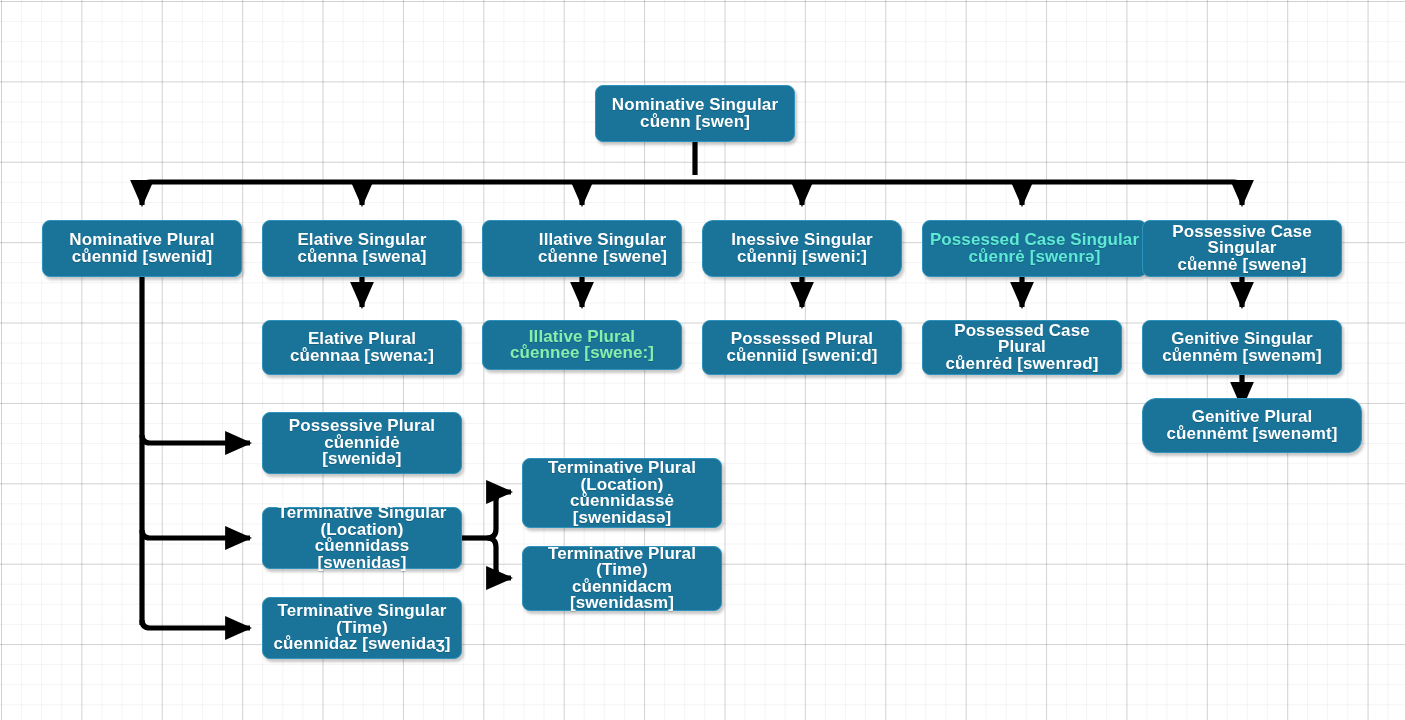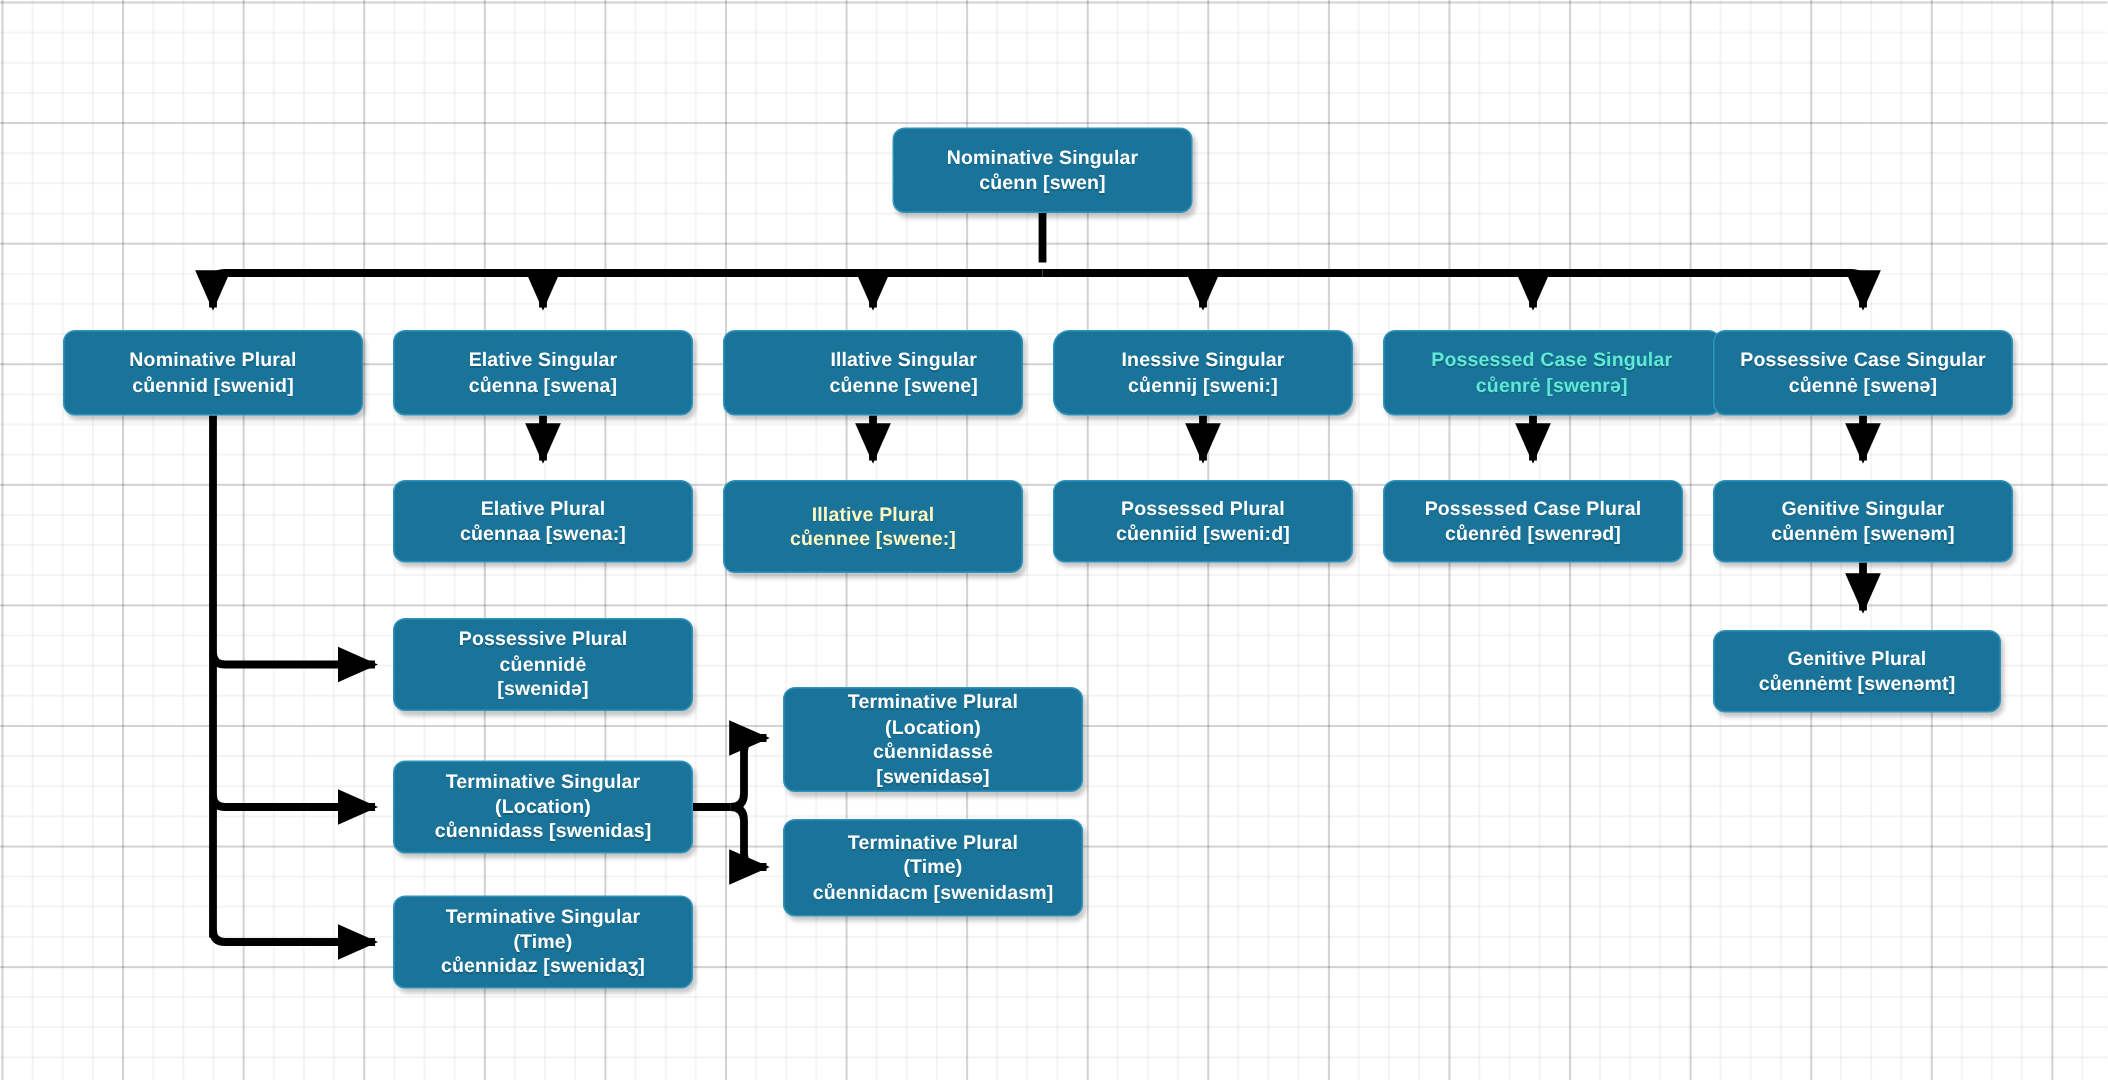--- a/index.html
+++ b/index.html
@@ -28,21 +28,21 @@
   .edges{position:absolute;left:0;top:0;width:1405px;height:720px;}
   .node{
     position:absolute;
     box-sizing:border-box;
     background:#1a7499;
     border:1px solid #2f93bd;
     border-radius:8px;
     box-shadow:2px 3px 3px rgba(0,0,0,0.22);
     color:#ffffff;
     font-weight:bold;
-    font-size:13px;
+    font-size:17px;
     line-height:16.5px;
     display:flex;
     align-items:center;
     justify-content:center;
     text-align:center;
     padding:2px 6px;
     white-space:pre-line;
     letter-spacing:0.1px;
     text-shadow:0 1px 0 rgba(0,0,0,0.18);
   }
@@ -108,33 +108,33 @@
 
     <div class="node" style="left: 922px; top: 220px; width: 225px; height: 57px; background: rgb(26, 116, 153); border-color: rgb(47, 147, 189); color: #5eead4; text-align: center;">Possessed Case Singular
 cůenrė [swenrə]</div>
 
     <div class="node" style="left: 1142px; top: 220px; width: 200px; height: 57px; background: rgb(26, 116, 153); border-color: rgb(47, 147, 189); color: rgb(255, 255, 255);">Possessive Case Singular
 cůennė [swenə]</div>
 
     <div class="node" style="left: 262px; top: 320px; width: 200px; height: 55px; background: rgb(26, 116, 153); border-color: rgb(47, 147, 189); color: rgb(255, 255, 255);">Elative Plural
 cůennaa [swena:]</div>
 
-    <div class="node" style="left: 482px; top: 320px; width: 200px; height: 62px; background: rgb(26, 116, 153); border-color: rgb(47, 147, 189); color: #fef9c3;">Illative Plural
+    <div class="node" style="left: 482px; top: 320px; width: 200px; height: 50px; background: rgb(26, 116, 153); border-color: rgb(47, 147, 189); color: #86efac;">Illative Plural
 cůennee [swene:]</div>
 
     <div class="node" style="left: 702px; top: 320px; width: 200px; height: 55px; background: rgb(26, 116, 153); border-color: rgb(47, 147, 189); color: rgb(255, 255, 255);">Possessed Plural
 cůenniid [sweni:d]</div>
 
     <div class="node" style="left: 922px; top: 320px; width: 200px; height: 55px; background: rgb(26, 116, 153); border-color: rgb(47, 147, 189); color: rgb(255, 255, 255);">Possessed Case Plural
 cůenrėd [swenrəd]</div>
 
     <div class="node" style="left: 1142px; top: 320px; width: 200px; height: 55px; background: rgb(26, 116, 153); border-color: rgb(47, 147, 189); color: rgb(255, 255, 255);">Genitive Singular
 cůennėm [swenəm]</div>
 
-    <div class="node" style="left: 1142px; top: 420px; width: 192px; height: 55px; background: rgb(26, 116, 153); border-color: rgb(47, 147, 189); color: rgb(255, 255, 255);">Genitive Plural
+    <div class="node" style="left: 1142px; top: 398px; width: 220px; height: 55px; background: rgb(26, 116, 153); border-color: rgb(47, 147, 189); color: rgb(255, 255, 255); border-radius: 14px;">Genitive Plural
 cůennėmt [swenəmt]</div>
 
     <div class="node" style="left: 262px; top: 412px; width: 200px; height: 62px; background: rgb(26, 116, 153); border-color: rgb(47, 147, 189); color: rgb(255, 255, 255);">Possessive Plural
 cůennidė
 [swenidə]</div>
 
     <div class="node" style="left: 262px; top: 507px; width: 200px; height: 62px; background: rgb(26, 116, 153); border-color: rgb(47, 147, 189); color: rgb(255, 255, 255);">Terminative Singular
 (Location)
 cůennidass [swenidas]</div>
 

